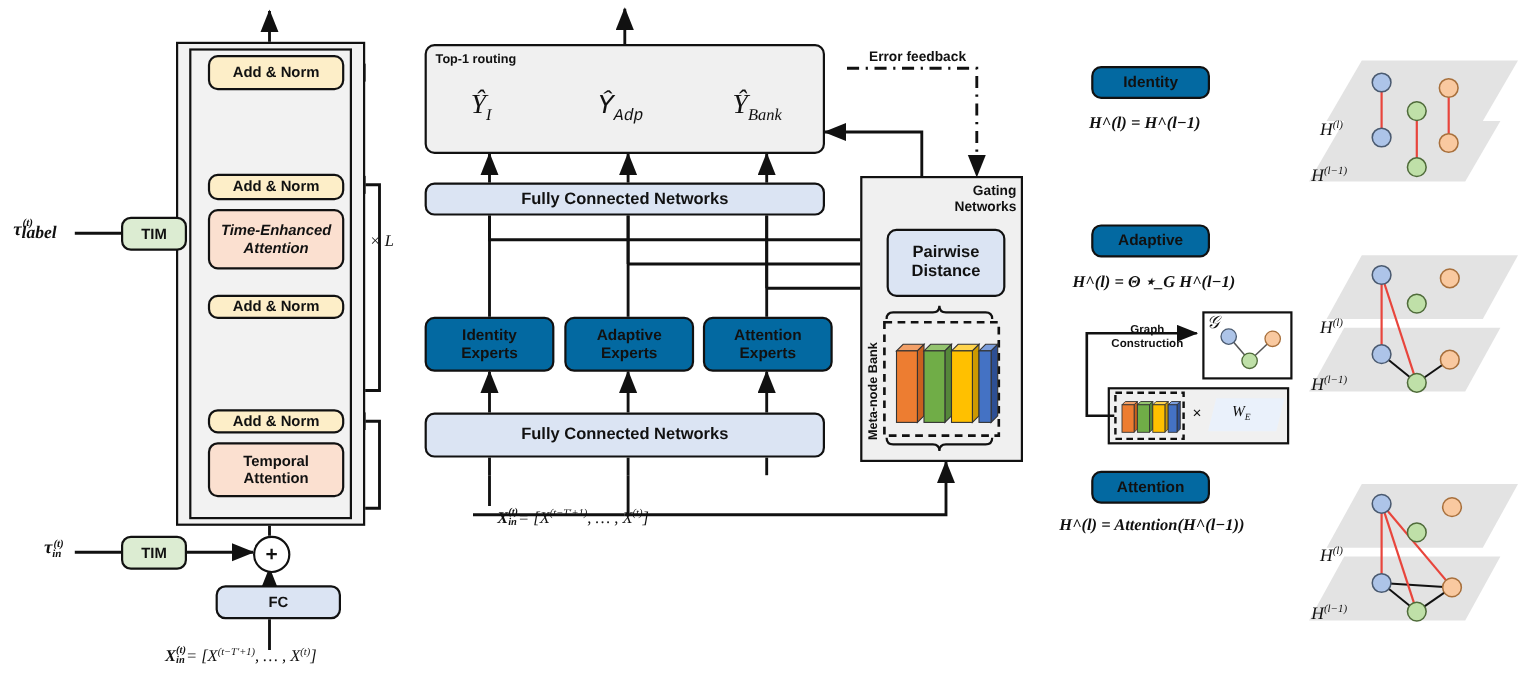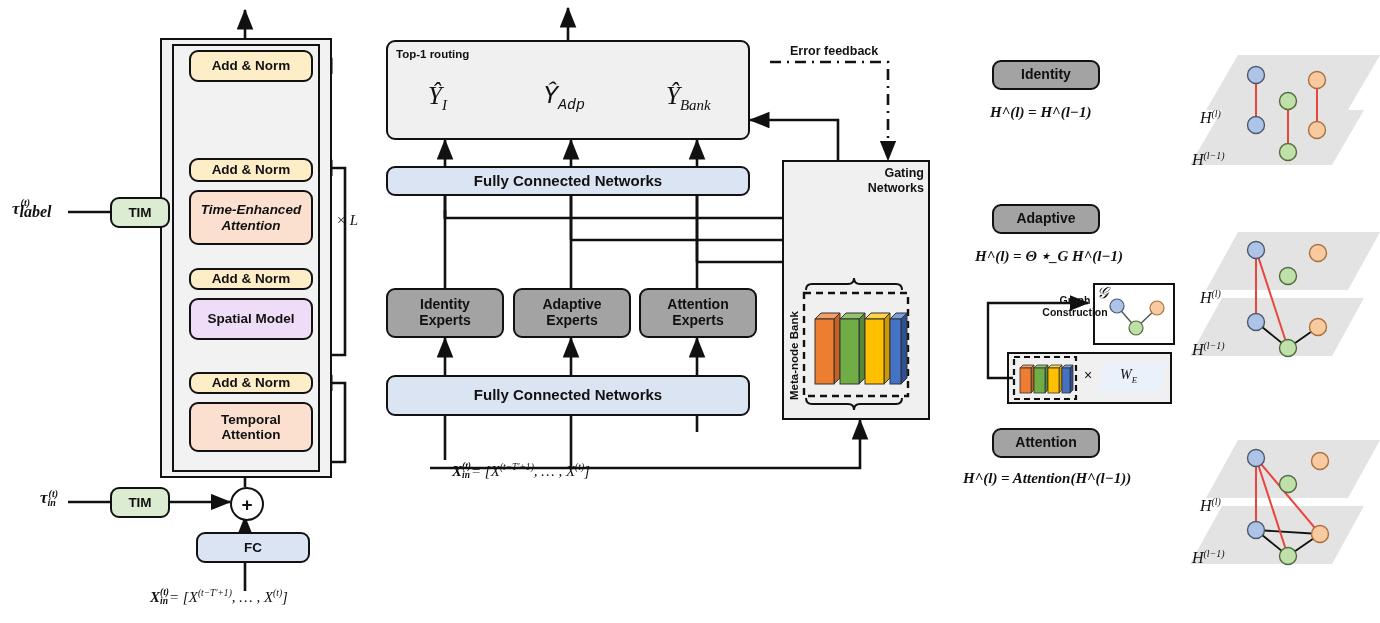--- a/index.html
+++ b/index.html
@@ -8,21 +8,21 @@
   .stage{position:absolute;left:0;top:0;width:1380px;height:623px;}
   svg.layer{position:absolute;left:0;top:0;width:1380px;height:623px;overflow:visible;}
   .box{position:absolute;box-sizing:border-box;border:2.5px solid #111;
        display:flex;align-items:center;justify-content:center;text-align:center;
        font-weight:bold;line-height:1.12;}
   .rounded{border-radius:9px;}
   .yellow{background:#fdeec8;}
   .blue{background:#dbe4f3;}
   .peach{background:#fbe0d0;}
   .purple{background:#efdcf7;}
-  .lpurple{background:#a3a3a3;}
+  .lpurple{background:#0369a1;}
   .green{background:#dcecd2;}
   .grey{background:#f0f0f0;}
   .white{background:#ffffff;}
   .plain{position:absolute;}
   .mathtxt{font-family:"Liberation Serif",serif;font-style:italic;}
   .lbl{position:absolute;font-weight:bold;font-size:12.5px;color:#111;}
   .sup{font-size:0.62em;vertical-align:super;font-style:italic;}
   .sub{font-size:0.62em;vertical-align:sub;font-style:italic;}
   .bold-serif{font-family:"Liberation Serif",serif;font-weight:bold;font-style:italic;}
   .vtext{position:absolute;writing-mode:vertical-rl;transform:rotate(180deg);
@@ -117,21 +117,20 @@
   <div class="box rounded yellow" style="left:189px;top:50px;width:124px;height:32px;font-size:13.5px;">Add &amp; Norm</div>
 
 
   <div class="box rounded yellow" style="left:189px;top:158px;width:124px;height:24px;font-size:13.5px;">Add &amp; Norm</div>
 
   <div class="box rounded peach" style="left:189px;top:190px;width:124px;height:55px;font-size:13.5px;white-space:pre-line;font-style:italic;">Time-Enhanced
 Attention</div>
 
   <div class="box rounded yellow" style="left:189px;top:268px;width:124px;height:22px;font-size:13.5px;">Add &amp; Norm</div>
 
-  <div class="box rounded purple" style="left:189px;top:298px;width:124px;height:42px;font-size:13.5px;">Spatial Model</div>
 
   <div class="box rounded yellow" style="left:189px;top:372px;width:124px;height:22px;font-size:13.5px;">Add &amp; Norm</div>
 
   <div class="box rounded peach" style="left:189px;top:402px;width:124px;height:50px;font-size:13.5px;white-space:pre-line;">Temporal
 Attention</div>
 
   <div class="lbl mathtxt" style="left:336px;top:212px;font-size:15px;font-weight:normal;">× L</div>
 
   <div class="box rounded green" style="left:110px;top:197px;width:60px;height:31px;font-size:13.5px;">TIM</div>
 
@@ -195,20 +194,22 @@
       <span style="display:block;font-size:9.5px;line-height:9px;">in</span>
     </span><span style="font-weight:normal;">= [<i>X</i><sup style="font-size:9.5px">(<i>t−T′+1</i>)</sup>, … , <i>X</i><sup style="font-size:9.5px">(<i>t</i>)</sup>]</span>
   </div>
 
   <div class="lbl" style="left:790px;top:44px;font-size:12.5px;">Error feedback</div>
 
   <div class="plain grey" style="left:782px;top:160px;width:148px;height:260px;border:2.5px solid #111;box-sizing:border-box;"></div>
   <div class="lbl" style="left:860px;top:166px;width:64px;font-size:12.5px;text-align:right;white-space:pre-line;line-height:1.2;">Gating
 Networks</div>
 
+  <div class="box rounded blue" style="left:806px;top:208px;width:108px;height:62px;font-size:15px;white-space:pre-line;">Pairwise
+Distance</div>
 
   <div class="vtext" style="left:788px;top:292px;height:108px;">Meta-node Bank</div>
 
   <svg class="layer">
     <g fill="none" stroke="#111" stroke-width="2">
       <path d="M806,290 q0,-6 6,-6 h36 q6,0 6,-6 q0,6 6,6 h36 q6,0 6,6" transform="translate(0,0)"></path>
       <path d="M806,398 q0,6 6,6 h36 q6,0 6,6 q0,-6 6,-6 h36 q6,0 6,-6"></path>
       <rect x="804" y="293" width="104" height="103" stroke-dasharray="7 5" stroke-width="2.4"></rect>
     </g>
 
@@ -242,21 +243,21 @@
   <div class="box rounded lpurple" style="left:992px;top:204px;width:108px;height:30px;font-size:14px;">Adaptive</div>
   <div class="plain bold-serif" style="left:975px;top:247px;font-size:15px;white-space:nowrap;">H^(l) = Θ ⋆_G H^(l−1)</div>
 
   <div class="box rounded lpurple" style="left:992px;top:428px;width:108px;height:30px;font-size:14px;">Attention</div>
   <div class="plain bold-serif" style="left:963px;top:470px;font-size:15px;white-space:nowrap;">H^(l) = Attention(H^(l−1))</div>
 
   <div class="plain white" style="left:1093px;top:283px;width:82px;height:62px;border:2px solid #111;box-sizing:border-box;"></div>
   <div class="plain" style="left:1097px;top:284px;font-family:'Liberation Serif',serif;font-style:italic;font-size:16px;">𝒢</div>
 
   <div class="lbl" style="left:1005px;top:294px;width:76px;text-align:center;font-size:10.5px;
-              white-space:pre-line;line-height:1.15;margin-left:32px;">Graph
+              white-space:pre-line;line-height:1.15;">Graph
 Construction</div>
 
   <div class="plain grey" style="left:1007px;top:352px;width:165px;height:52px;border:2px solid #111;box-sizing:border-box;"></div>
   <div class="plain" style="left:1102px;top:362px;width:62px;height:30px;background:#eaf1fb;
               transform:skewX(-14deg);"></div>
   <div class="plain bold-serif" style="left:1120px;top:367px;font-size:14px;font-weight:normal;">
     <span>W</span><span class="sub">E</span>
   </div>
   <div class="plain" style="left:1084px;top:367px;font-size:14px;">×</div>
 

